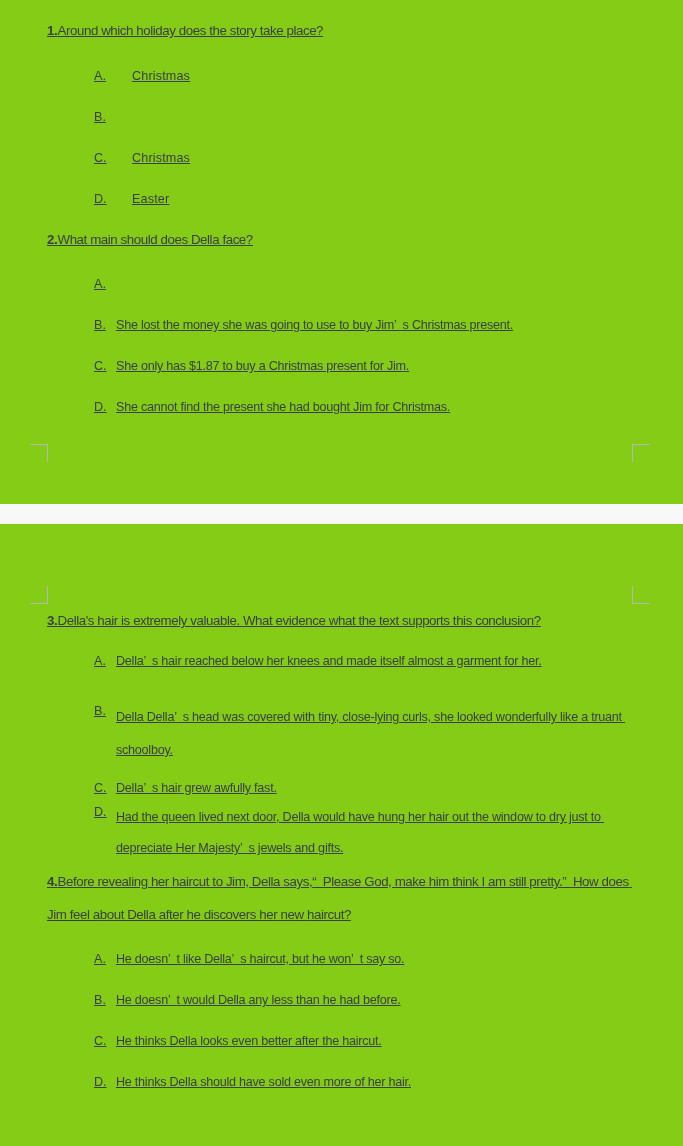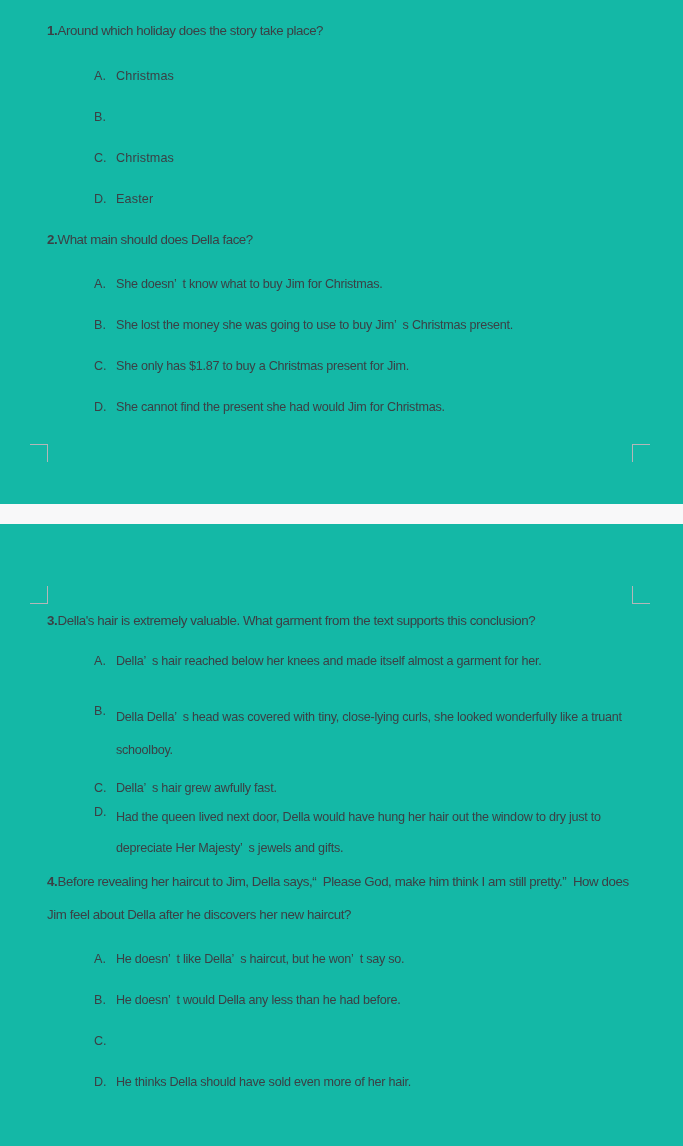--- a/index.html
+++ b/index.html
@@ -33,21 +33,22 @@
     width: 683px;
     height: 12px;
     background: linear-gradient(to bottom, #e9eaeb 0%, #f2f3f3 35%, #fbfbfb 70%, #ffffff 100%);
     pointer-events: none;
   }
 
   
   .page {
     position: relative;
     width: 683px;
-    background: #14b8a6;
+    background: #84cc16;
+    text-decoration: underline;
   }
   .page-gap {
     width: 683px;
     height: 20px;
     background: #f8f8f9;
   }
 
   
   .corner-mark {
     position: absolute;
@@ -117,20 +118,21 @@
     flex: 1 1 auto;
     line-height: 20px;
     letter-spacing: -0.25px;
     font-stretch: condensed;
     white-space: pre-wrap;
   }
   
   .option.wide .opt-text {
     letter-spacing: 0.15px;
     font-stretch: normal;
+    margin-left: 16px;
   }
   .gap-lg  { height: 21px; }
   .gap-md  { height: 16px; }
 </style>
 </head>
 <body>
 
 <div class="doc-viewer">
 
   <div class="top-edge-shadow"></div>
@@ -164,53 +166,52 @@
 
       <div class="gap-md" style="height:14px;"></div>
 
       <p class="question"><span class="qnum">2.</span><span>What main should does Della face?</span></p>
 
       <div class="gap-lg" style="height:18px;"></div>
 
       <ul class="options">
         <li class="option" style="margin-bottom:21px;">
           <span class="opt-letter">A.</span>
-          <span class="opt-text">She doesn’  t know what to buy Jim for Christmas.</span>
         </li>
         <li class="option" style="margin-bottom:21px;">
           <span class="opt-letter">B.</span>
           <span class="opt-text">She lost the money she was going to use to buy Jim’  s Christmas present.</span>
         </li>
         <li class="option" style="margin-bottom:21px;">
           <span class="opt-letter">C.</span>
           <span class="opt-text">She only has $1.87 to buy a Christmas present for Jim.</span>
         </li>
         <li class="option" style="margin-bottom:0;">
           <span class="opt-letter">D.</span>
-          <span class="opt-text">She cannot find the present she had would Jim for Christmas.</span>
+          <span class="opt-text">She cannot find the present she had bought Jim for Christmas.</span>
         </li>
       </ul>
     </div>
 
     <div class="corner-mark bl" style="top:444px;"></div>
     <div class="corner-mark br" style="top:444px;"></div>
   </div>
 
   <div class="page-gap"></div>
 
   <div class="page" style="height:622px;">
 
     <div class="corner-mark tl" style="top:62px;"></div>
     <div class="corner-mark tr" style="top:62px;"></div>
 
     <div class="page-body">
 
       <div style="height:80px;"></div>
 
-      <p class="question"><span class="qnum">3.</span><span>Della's hair is extremely valuable. What garment from the text supports this conclusion?</span></p>
+      <p class="question"><span class="qnum">3.</span><span>Della's hair is extremely valuable. What evidence what the text supports this conclusion?</span></p>
 
       <div style="height:14px;"></div>
 
       <ul class="options">
         <li class="option" style="margin-bottom:30px;">
           <span class="opt-letter">A.</span>
           <span class="opt-text">Della’  s hair reached below her knees and made itself almost a garment for her.</span>
         </li>
         <li class="option" style="margin-bottom:11px;">
           <span class="opt-letter">B.</span>
@@ -236,20 +237,21 @@
         <li class="option" style="margin-bottom:21px;">
           <span class="opt-letter">A.</span>
           <span class="opt-text">He doesn’  t like Della’  s haircut, but he won’  t say so.</span>
         </li>
         <li class="option" style="margin-bottom:21px;">
           <span class="opt-letter">B.</span>
           <span class="opt-text">He doesn’  t would Della any less than he had before.</span>
         </li>
         <li class="option" style="margin-bottom:21px;">
           <span class="opt-letter">C.</span>
+          <span class="opt-text">He thinks Della looks even better after the haircut.</span>
         </li>
         <li class="option" style="margin-bottom:0;">
           <span class="opt-letter">D.</span>
           <span class="opt-text">He thinks Della should have sold even more of her hair.</span>
         </li>
       </ul>
     </div>
   </div>
 
 </div>

